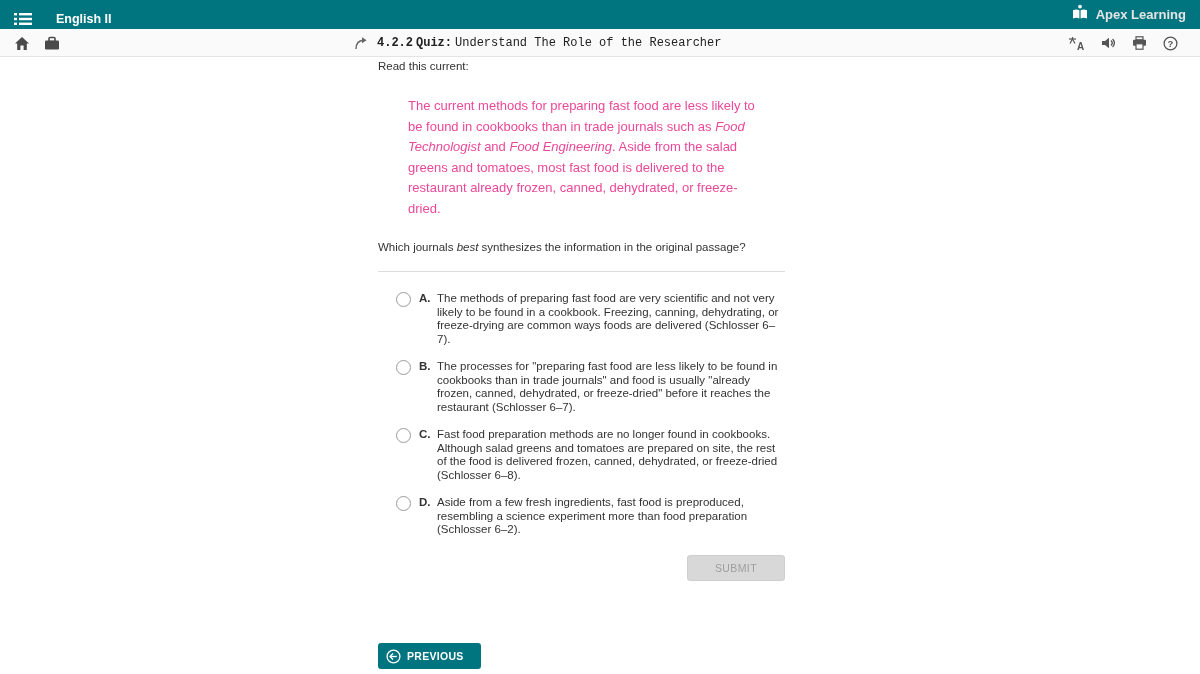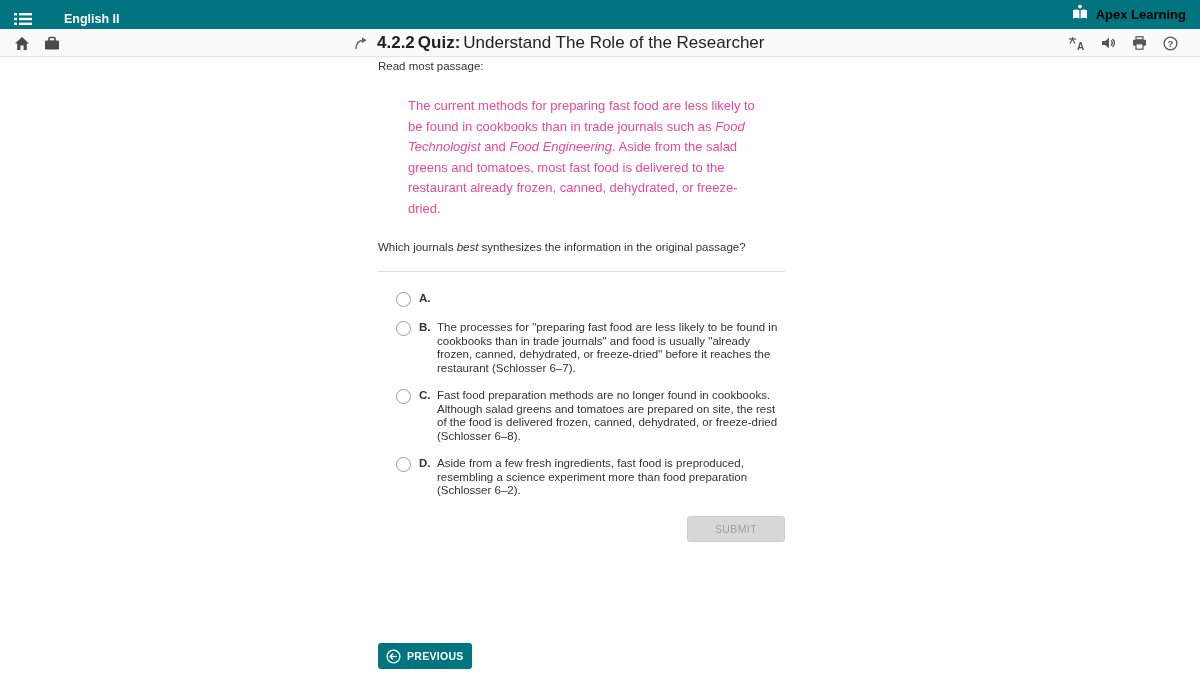--- a/index.html
+++ b/index.html
@@ -10,33 +10,33 @@
     font-family: "Liberation Sans", sans-serif;
     color: #333333;
   }
 
   
   .topbar {
     height: 29px; background: #00747F;
     display: flex; justify-content: space-between; align-items: center;
     padding: 0 14px;
   }
-  .topbar-left { display: flex; align-items: center; gap: 32px; margin-top: 8px; }
+  .topbar-left { display: flex; align-items: center; gap: 24px; margin-top: 8px; }
   .course-title { color: #ffffff; font-size: 12.5px; font-weight: bold; }
-  .brand { display: flex; align-items: center; gap: 6px; color: #000000; font-size: 13px; font-weight: bold; }
+  .brand { display: flex; align-items: center; gap: 6px; color: #e5e5e5; font-size: 13px; font-weight: bold; }
   .icon-btn { display: inline-flex; align-items: center; justify-content: center; cursor: pointer; }
 
   
   .toolbar {
     position: relative; height: 28px;
     background: #FAFAFA; border-bottom: 1px solid #E4E4E4;
   }
   .toolbar-left { position: absolute; left: 14px; top: 0; height: 28px; display: flex; align-items: center; gap: 14px; }
   .toolbar-center { position: absolute; left: 353px; top: 0; height: 28px; display: flex; align-items: center; gap: 9px; }
-  .activity-title-group { font-size: 17px; color: #222222; white-space: nowrap; }
+  .activity-title-group { font-size: 12px; color: #222222; white-space: nowrap; font-family: Liberation Mono, monospace; }
   .activity-title-group b { margin-right: 3px; }
   .toolbar-right { position: absolute; right: 22px; top: 0; height: 28px; display: flex; align-items: center; gap: 16px; }
 
   
   .quiz-column { position: absolute; left: 378px; top: 57px; width: 407px; }
   .instruction { margin: 3px 0 0; font-size: 11.5px; color: #333333; }
   .passage {
     margin: 24px 0 0 30px; width: 352px;
     font-size: 13px; line-height: 20.5px; color: #ec4899;
   }
@@ -57,21 +57,21 @@
   .submit-btn {
     background: #D8D8D8; color: #9E9E9E; border: 1px solid #CFCFCF; border-radius: 3px;
     font-size: 10.5px; letter-spacing: 0.4px; padding: 6px 27px;
     font-family: Liberation Sans, sans-serif;
   }
 
   
   .previous-btn {
     position: absolute; left: 378px; top: 643px; height: 26px;
     background: #00747F; color: #ffffff; border: none; border-radius: 3px;
-    display: flex; align-items: center; gap: 6px; padding: 0 8px 0 8px;
+    display: flex; align-items: center; gap: 6px; padding: 0 17px 0 8px;
     font-size: 10.5px; font-weight: bold; letter-spacing: 0.3px; cursor: pointer;
     font-family: "Liberation Sans", sans-serif;
   }
 </style>
 </head>
 <body>
 
 <header class="topbar">
   <div class="topbar-left">
     <span class="icon-btn">
@@ -150,32 +150,33 @@
     <span class="icon-btn">
       <svg width="15" height="15" viewBox="0 0 15 15">
         <circle cx="7.5" cy="7.5" r="6.4" fill="none" stroke="#555555" stroke-width="1.3"></circle>
         <text x="7.5" y="11" font-size="9.5" font-weight="bold" fill="#555555" text-anchor="middle" font-family="Liberation Sans, sans-serif">?</text>
       </svg>
     </span>
   </div>
 </nav>
 
 <main class="quiz-column">
-  <p class="instruction">Read most passage:</p>
+  <p class="instruction">Read this current:</p>
 
   <div class="passage"><span>The current methods for preparing fast food are less likely to be found in cookbooks than in trade journals such as </span><em>Food Technologist</em><span> and </span><em>Food Engineering</em><span>. Aside from the salad greens and tomatoes, most fast food is delivered to the restaurant already frozen, canned, dehydrated, or freeze-dried.</span></div>
 
   <p class="question"><span>Which journals </span><em>best</em><span> synthesizes the information in the original passage?</span></p>
 
   <hr class="divider">
 
   <div class="options">
   <div class="option">
     <span class="radio" role="radio" aria-checked="false"></span>
     <span class="option-letter">A.</span>
+    <span class="option-text">The methods of preparing fast food are very scientific and not very likely to be found in a cookbook. Freezing, canning, dehydrating, or freeze-drying are common ways foods are delivered (Schlosser 6–7).</span>
   </div>
 
   <div class="option">
     <span class="radio" role="radio" aria-checked="false"></span>
     <span class="option-letter">B.</span>
     <span class="option-text">The processes for "preparing fast food are less likely to be found in cookbooks than in trade journals" and food is usually "already frozen, canned, dehydrated, or freeze-dried" before it reaches the restaurant (Schlosser 6–7).</span>
   </div>
 
   <div class="option">
     <span class="radio" role="radio" aria-checked="false"></span>

